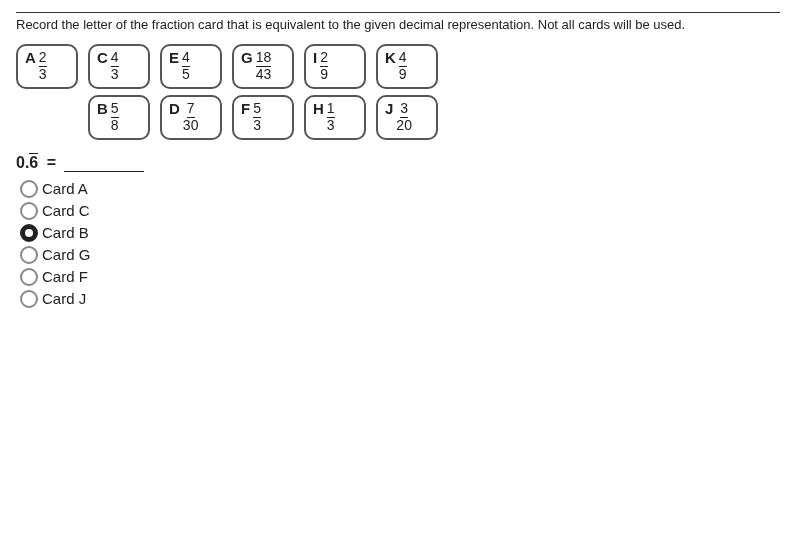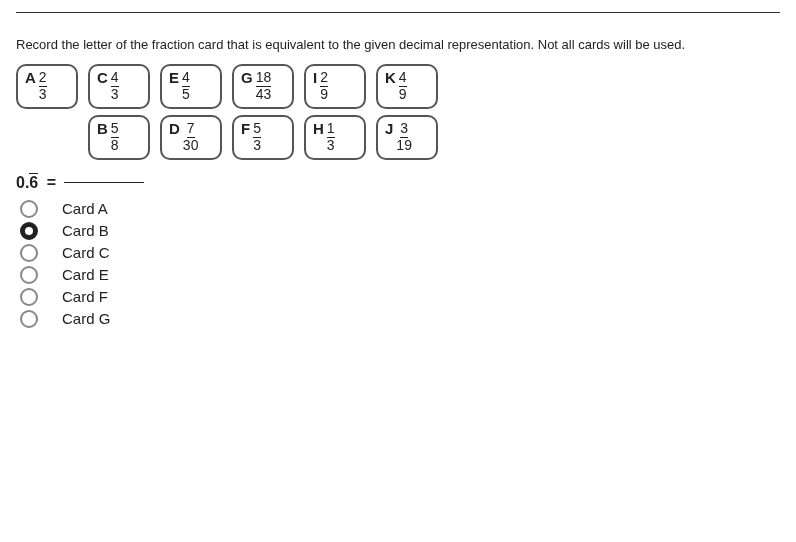--- a/index.html
+++ b/index.html
@@ -7,21 +7,21 @@
       font-family: Arial, sans-serif;
       background: #fff;
       width: 796px;
       min-height: 542px;
       padding: 12px 16px;
     }
     .instructions {
       font-size: 13px;
       color: #222;
       border-top: 1.5px solid #333;
-      padding-top: 24px;
+      padding-top: 4px;
       margin-bottom: 12px;
     }
     .cards-section {
       display: flex;
       flex-direction: column;
       gap: 6px;
       margin-bottom: 14px;
     }
     .cards-row {
       display: flex;
@@ -62,21 +62,20 @@
       line-height: 1.1;
       font-size: 14px;
     }
     
     .question-label {
       font-size: 16px;
       font-weight: bold;
       color: #222;
       margin-bottom: 8px;
       display: flex;
-      align-items: center;
       gap: 4px;
     }
     .repeating {
       position: relative;
       display: inline-block;
     }
     .repeating::after {
       content: '';
       position: absolute;
       top: -1px;
@@ -86,21 +85,21 @@
     }
     .options-list {
       display: flex;
       flex-direction: column;
       gap: 4px;
       padding-left: 4px;
     }
     .option-item {
       display: flex;
       align-items: center;
-      gap: 24px;
+      gap: 4px;
       font-size: 15px;
       color: #222;
       cursor: pointer;
     }
     .radio-outer {
       width: 18px;
       height: 18px;
       border-radius: 50%;
       border: 2px solid #888;
       display: flex;
@@ -198,53 +197,53 @@
       <span class="card-letter">H</span>
       <span class="fraction">
         <span class="numerator">1</span>
         <span class="denominator">3</span>
       </span>
     </div>
       <div class="card">
       <span class="card-letter">J</span>
       <span class="fraction">
         <span class="numerator">3</span>
-        <span class="denominator">19</span>
+        <span class="denominator">20</span>
       </span>
     </div>
     </div>
 </div>
 
 <div>
   <div class="question-label">
     <span>0.<span class="repeating">6</span></span>
     <span>&nbsp;=</span>
     <span style="display:inline-block;width:80px;border-bottom:1.5px solid #222;margin-left:4px;"></span>
   </div>
   <div class="options-list" id="options-list">
       <div class="option-item">
         <div class="radio-outer"></div>
         <span>Card A</span>
       </div>
       <div class="option-item">
+        <div class="radio-outer"></div>
+        <span>Card C</span>
+      </div>
+      <div class="option-item">
         <div class="radio-outer selected">
           <div class="radio-inner"></div>
         </div>
         <span>Card B</span>
       </div>
       <div class="option-item">
         <div class="radio-outer"></div>
-        <span>Card C</span>
-      </div>
-      <div class="option-item">
-        <div class="radio-outer"></div>
-        <span>Card E</span>
+        <span>Card G</span>
       </div>
       <div class="option-item">
         <div class="radio-outer"></div>
         <span>Card F</span>
       </div>
       <div class="option-item">
         <div class="radio-outer"></div>
-        <span>Card G</span>
+        <span>Card J</span>
       </div>
     </div>
 </div>
 
 </body></html>

